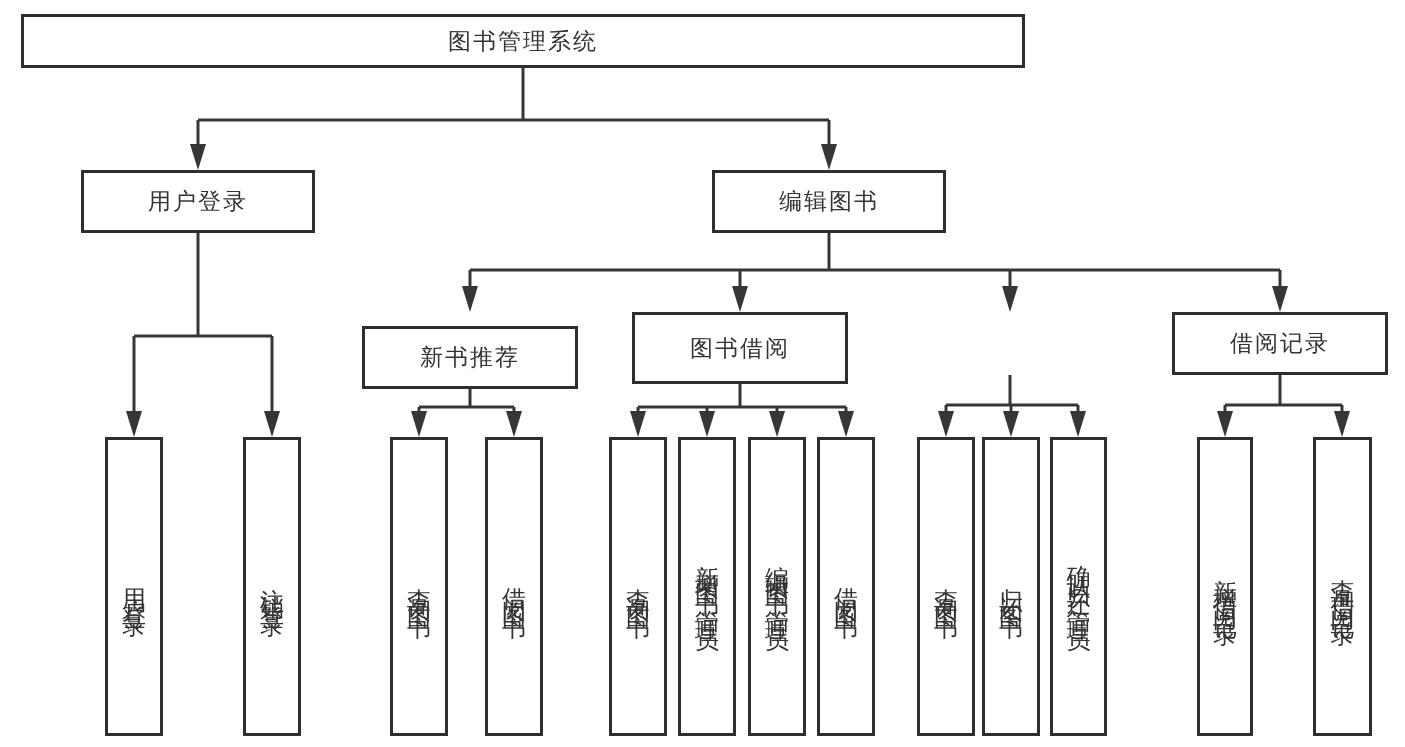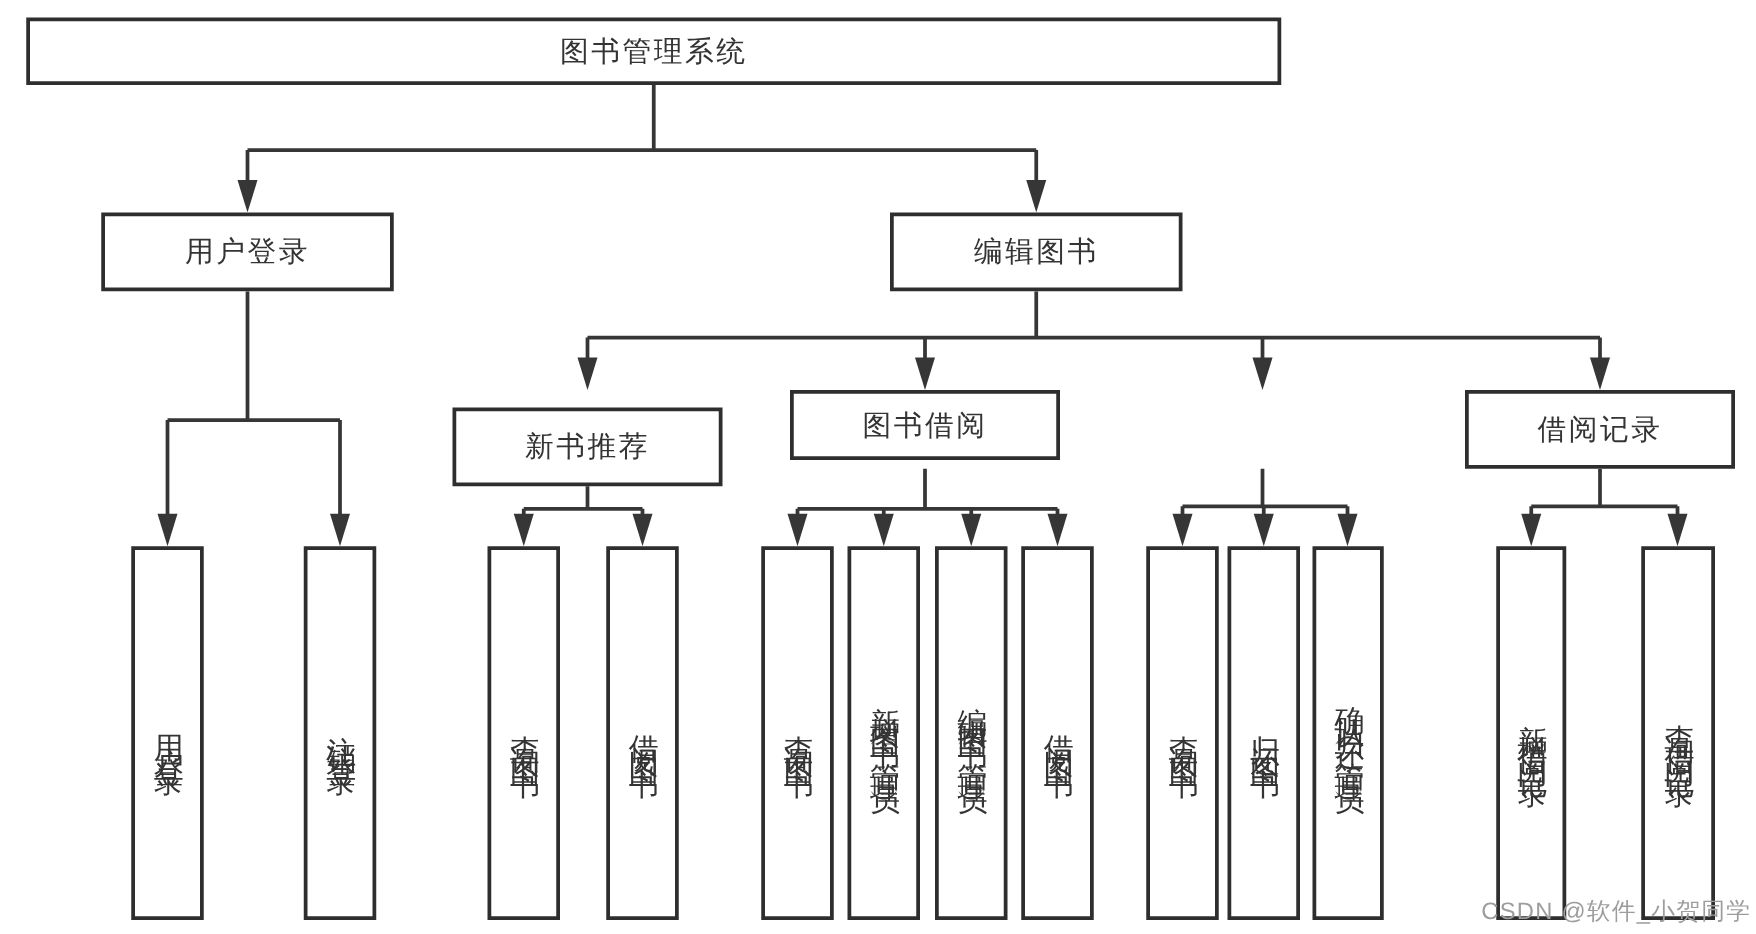--- a/index.html
+++ b/index.html
@@ -125,36 +125,35 @@
     <path class="ar" d="M1225 437 L1217 411 L1233 411 Z"></path>
     <path class="ar" d="M1342 437 L1334 411 L1350 411 Z"></path>
   </svg>
 
   <div class="hbox" style="left:21px; top:14px; width:1004px; height:54px;">图书管理系统</div>
 
   <div class="hbox" style="left:81px; top:170px; width:234px; height:63px;">用户登录</div>
   <div class="hbox" style="left:712px; top:170px; width:234px; height:63px;">编辑图书</div>
 
   <div class="hbox" style="left:362px; top:312px; width:216px; height:63px;margin-top:14px;">新书推荐</div>
-  <div class="hbox" style="left:632px; top:312px; width:216px; height:56px;text-align:right;">图书借阅</div>
+  <div class="hbox" style="left:632px; top:312px; width:216px; height:72px;text-align:right;">图书借阅</div>
   <div class="hbox" style="left:1172px; top:312px; width:216px; height:63px;">借阅记录</div>
 
   <div class="vbox" style="left:105px; top:437px; width:58px; height:299px;">用户登录</div>
   <div class="vbox" style="left:243px; top:437px; width:58px; height:299px;">注销登录</div>
 
   <div class="vbox" style="left:390px; top:437px; width:58px; height:299px;">查询图书</div>
   <div class="vbox" style="left:485px; top:437px; width:58px; height:299px;">借阅图书</div>
 
   <div class="vbox" style="left:609px; top:437px; width:58px; height:299px;">查询图书</div>
   <div class="vbox" style="left:678px; top:437px; width:58px; height:299px;">新增图书（管理员）</div>
   <div class="vbox" style="left:748px; top:437px; width:58px; height:299px;">编辑图书（管理员）</div>
   <div class="vbox" style="left:817px; top:437px; width:58px; height:299px;">借阅图书</div>
 
   <div class="vbox" style="left:917px; top:437px; width:58px; height:299px;">查询图书</div>
   <div class="vbox" style="left:982px; top:437px; width:58px; height:299px;">归还图书</div>
   <div class="vbox" style="left:1050px; top:437px; width:57px; height:299px;">确认归还（管理员）</div>
 
   <div class="vbox" style="left:1197px; top:437px; width:56px; height:299px;">新增借阅记录</div>
   <div class="vbox" style="left:1313px; top:437px; width:59px; height:299px;">查询借阅记录</div>
 
-  <div class="watermark">CSDN @软件_小贺同学</div>
 
 </div>
 
 </body></html>

